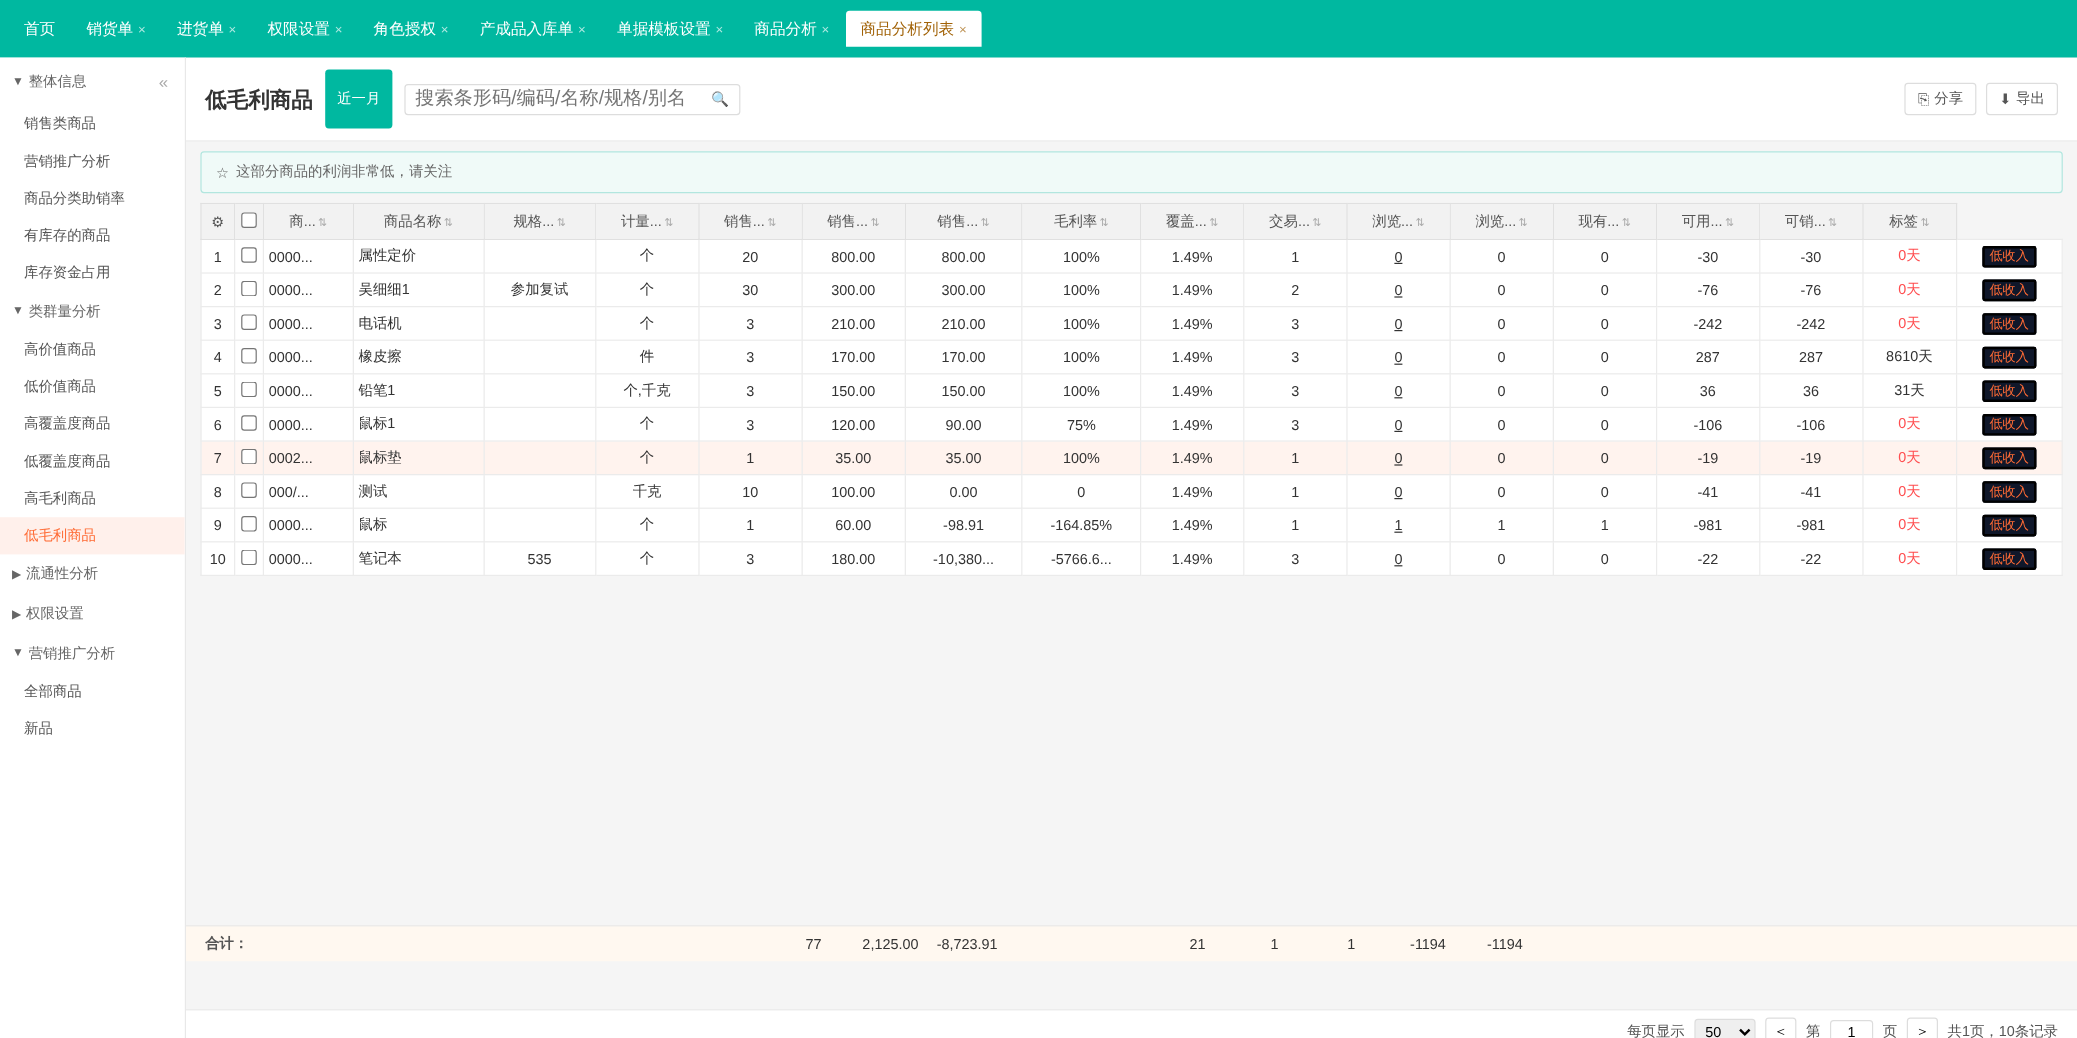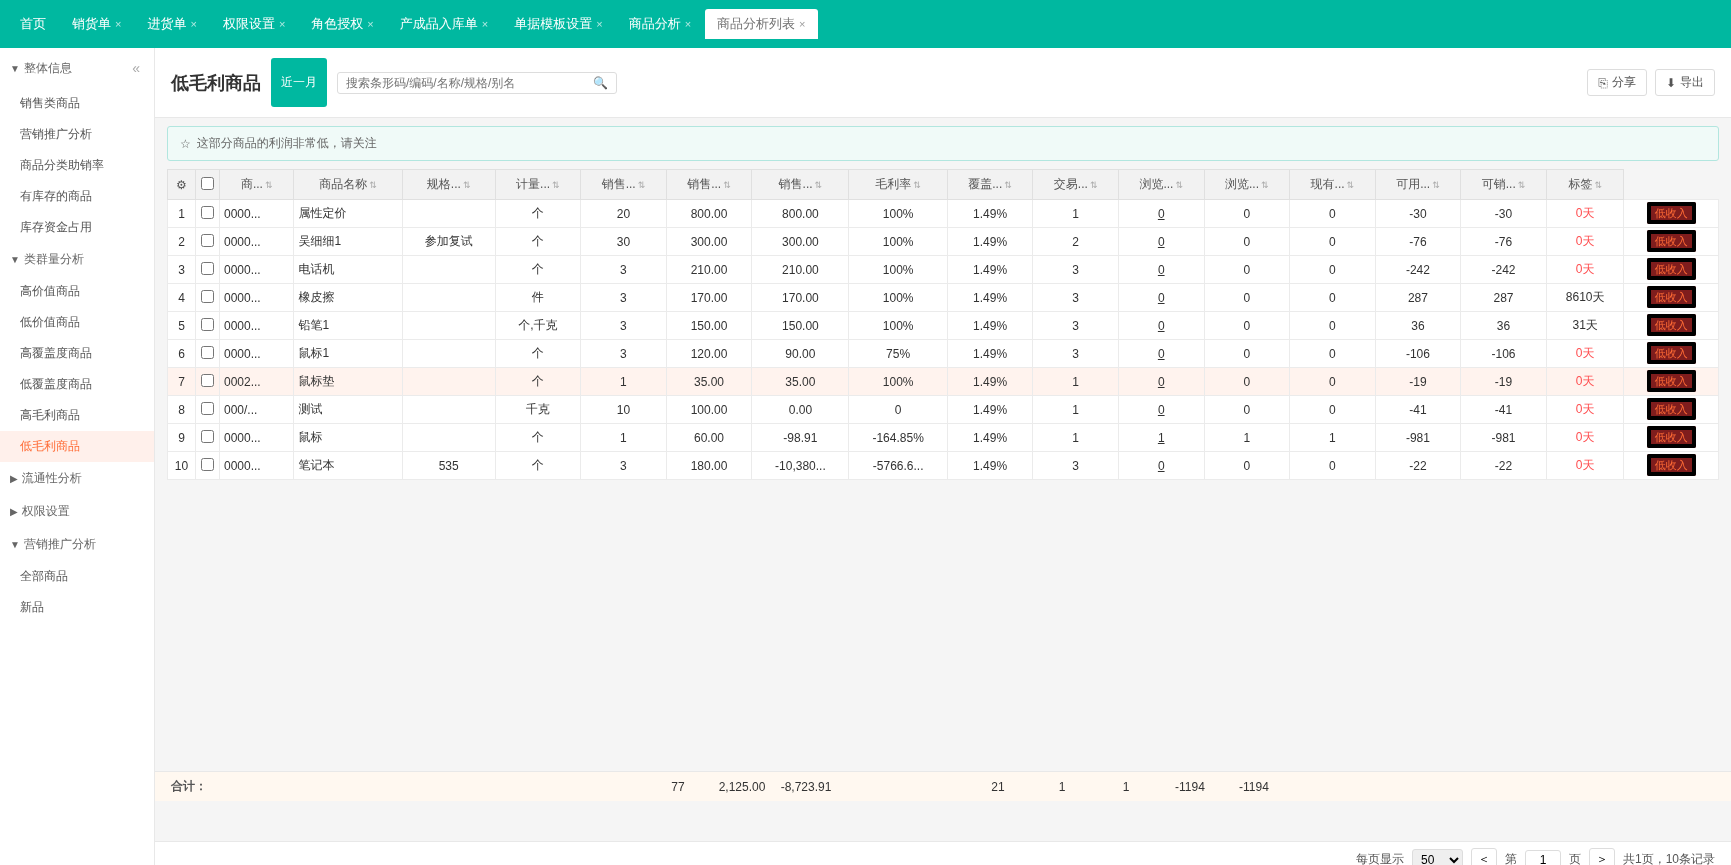--- a/index.html
+++ b/index.html
@@ -15,21 +15,21 @@
       gap: 2px;
     }
     .nav-item {
       color: #fff;
       padding: 6px 12px;
       cursor: pointer;
       border-radius: 3px 3px 0 0;
       font-size: 13px;
       white-space: nowrap;
     }
-    .nav-item.active { background: #fff; color: #737373; text-align: center; }
+    .nav-item.active { background: #fff; color: #a16207; text-align: center; }
     .nav-item .close-x { margin-left: 4px; opacity: 0.7; font-size: 11px; }
 
     
     .main-layout { display: flex; height: calc(100vh - 36px); }
 
     
     .sidebar {
       width: 155px;
       background: #fff;
       border-right: 1px solid #e8e8e8;
@@ -81,21 +81,21 @@
       border: 1px solid #ddd;
       border-radius: 3px;
       padding: 3px 8px;
       background: #fff;
       flex: 1;
       max-width: 280px;
     }
     .search-input {
       border: none;
       outline: none;
-      font-size: 12px;
+      font-size: 16px;
       width: 100%;
       color: #999;
     }
     .header-actions { margin-left: auto; display: flex; gap: 8px; }
     .header-btn {
       display: flex;
       align-items: center;
       gap: 4px;
       border: 1px solid #ddd;
       background: #fff;
@@ -149,23 +149,23 @@
     tbody tr.highlighted { background: #fff3ee; }
     tbody td {
       border: 1px solid #ebebeb;
       padding: 5px 4px;
       text-align: center;
       white-space: nowrap;
     }
     .td-left { text-align: left; }
     .red-text { color: #ff4d4f; }
     .tag-low-income {
-      background: #7f1d1d;
+      background: #0f172a;
       color: #ff6b35;
-      border: 4px solid #000000;
+      border: 2px solid #000000;
       border-radius: 2px;
       padding: 1px 4px;
       font-size: 11px;
     }
     .underline-link { text-decoration: underline; cursor: pointer; }
 
     
     .footer-totals {
       background: #fff8f0;
       border-top: 1px solid #e8e8e8;

